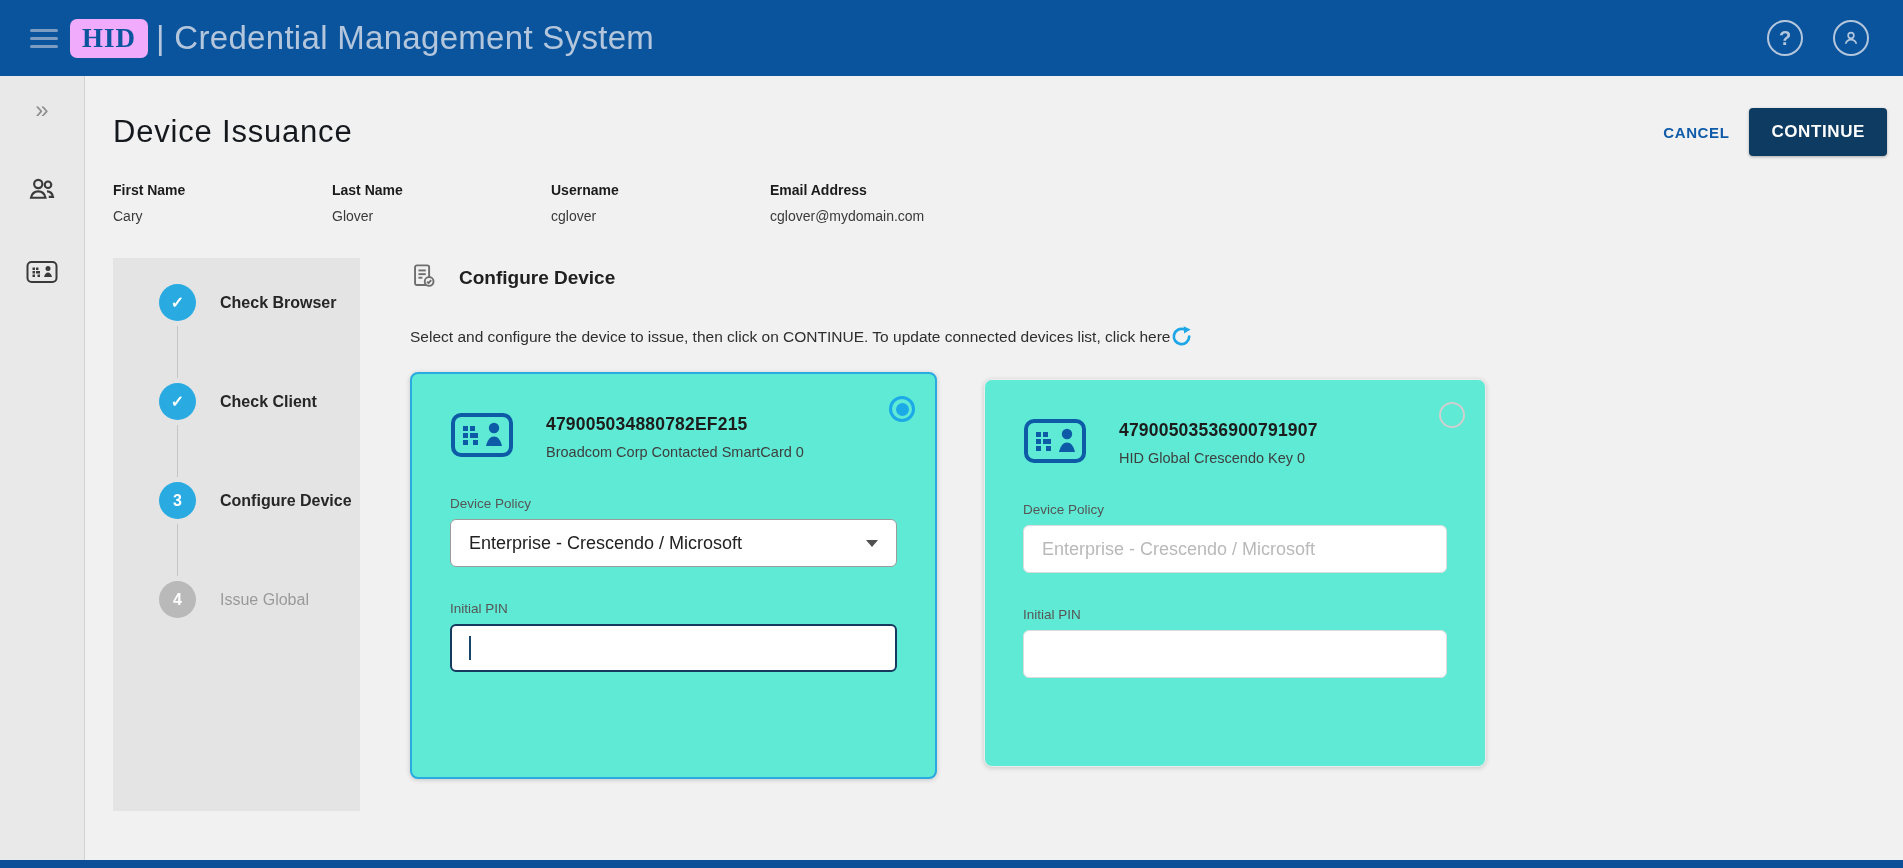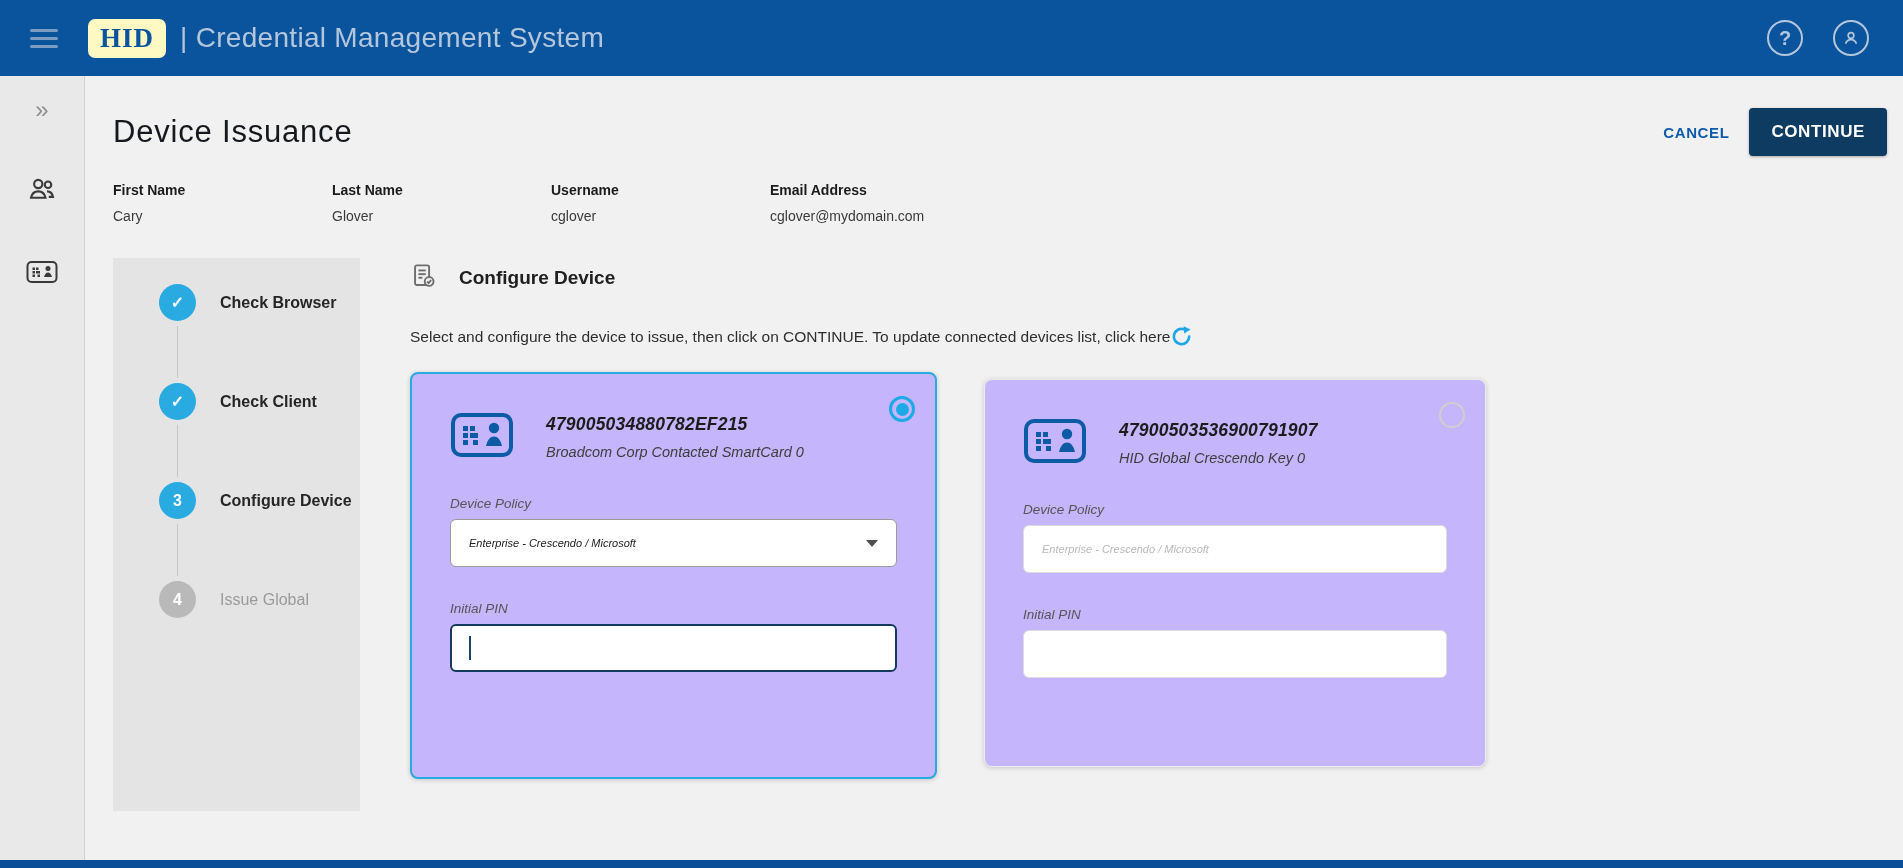--- a/index.html
+++ b/index.html
@@ -3,23 +3,23 @@
 <meta charset="utf-8">
 <style>
   * { margin:0; padding:0; box-sizing:border-box; }
   html,body { width:1903px; height:868px; overflow:hidden; }
   body { font-family:"Liberation Sans", sans-serif; background:#f1f1f1; position:relative; }
 
   
   .header { height:76px; background:#0a549e; display:flex; align-items:center; padding:0 34px 0 30px; }
   .hamburger { width:28px; display:flex; flex-direction:column; gap:5px; cursor:pointer; }
   .hamburger span { display:block; height:3px; border-radius:2px; background:#7d9cc2; }
-  .logo-badge { margin-left:30px; background:#fef9c3; border-radius:7px; padding:4px 12px; }
+  .logo-badge { margin-left:12px; background:#f0abfc; border-radius:7px; padding:4px 12px; }
   .logo-badge span { font-size:27px; font-weight:800; color:#0a549e; letter-spacing:1px; font-family:"Liberation Serif", serif; }
-  .app-title { margin-left:14px; color:#b4c6dc; font-size:28px; font-weight:400; letter-spacing:0.3px; white-space:nowrap; }
+  .app-title { margin-left:8px; color:#b4c6dc; font-size:33px; font-weight:400; letter-spacing:0.3px; white-space:nowrap; }
   .header-spacer { flex:1; }
   .hicon { width:36px; height:36px; border-radius:50%; border:2px solid #b4c6dc; display:flex; align-items:center; justify-content:center; color:#b4c6dc; margin-left:30px; cursor:pointer; }
   .hicon.q { font-size:20px; font-weight:700; }
 
   
   .body-row { display:flex; height:784px; }
   .rail { width:85px; background:#e9e9e9; border-right:1px solid #d2d2d2; display:flex; flex-direction:column; align-items:center; }
   .rail-expand { margin-top:22px; color:#8f8f8f; font-size:24px; cursor:pointer; line-height:1; }
   .rail-ic { margin-top:52px; color:#3a3a3a; cursor:pointer; }
 
@@ -49,37 +49,37 @@
 
   
   .section { margin-left:50px; flex:1; }
   .section-head { display:flex; align-items:center; gap:22px; margin-top:4px; }
   .section-title { font-size:19px; font-weight:700; color:#202020; }
   .instruction { margin-top:32px; font-size:15.5px; color:#2e2e2e; display:flex; align-items:center; gap:0; }
   .refresh { cursor:pointer; display:inline-flex; }
 
   
   .cards { display:flex; gap:47px; margin-top:24px; align-items:flex-start; }
-  .card { background:#c4b5fd; border-radius:8px; position:relative; box-shadow:0 1px 5px rgba(0,0,0,.18); padding:30px 38px;font-style:italic; }
+  .card { background:#5eead4; border-radius:8px; position:relative; box-shadow:0 1px 5px rgba(0,0,0,.18); padding:30px 38px; }
   .card.selected { width:527px; height:407px; border:2px solid #29abe2; }
   .card.unselected { width:502px; height:388px; margin-top:7px; border:1px solid #ececec; }
 
   .radio { position:absolute; top:22px; right:20px; width:26px; height:26px; border-radius:50%; cursor:pointer; }
   .radio.on { border:3px solid #1ca9e8; display:flex; align-items:center; justify-content:center; }
   .radio.on::after { content:""; width:13px; height:13px; border-radius:50%; background:#1ca9e8; }
   .radio.off { border:2px solid #cfcfcf; }
 
   .dev-head { display:flex; align-items:center; margin-top:8px; }
   .dev-icon { color:#0d5aa7; flex-shrink:0; }
   .dev-texts { margin-left:32px; }
   .dev-serial { font-size:17.5px; font-weight:700; color:#1c1c1c; letter-spacing:0.2px; }
   .dev-name { font-size:14.5px; color:#3e3e3e; margin-top:9px; }
 
   .f-label { margin-top:34px; font-size:13.5px; color:#565656; }
-  .selectbox { margin-top:8px; height:48px; border:1px solid #9b9b9b; border-radius:6px; display:flex; align-items:center; padding:0 18px; font-size:11px; color:#222; cursor:pointer; background:#fff; }
+  .selectbox { margin-top:8px; height:48px; border:1px solid #9b9b9b; border-radius:6px; display:flex; align-items:center; padding:0 18px; font-size:18px; color:#222; cursor:pointer; background:#fff; }
   .selectbox .caret { margin-left:auto; width:0; height:0; border-left:6px solid transparent; border-right:6px solid transparent; border-top:7px solid #4f4f4f; }
   .selectbox.disabled { border:1px solid #dcdcdc; color:#b9b9b9; cursor:default; }
   .pininput { margin-top:8px; height:48px; border-radius:6px; display:flex; align-items:center; padding:0 17px; background:#fff; }
   .pininput.focused { border:2px solid #16395e; }
   .pininput.disabled { border:1px solid #dcdcdc; }
   .caret-bar { width:2px; height:24px; background:#1b4469; animation:blink 1.1s step-end infinite; }
   @keyframes blink { 50% { opacity:0; } }
 
   .bottom-strip { position:absolute; left:0; bottom:0; width:1903px; height:8px; background:#0a4f97; }
 </style>

